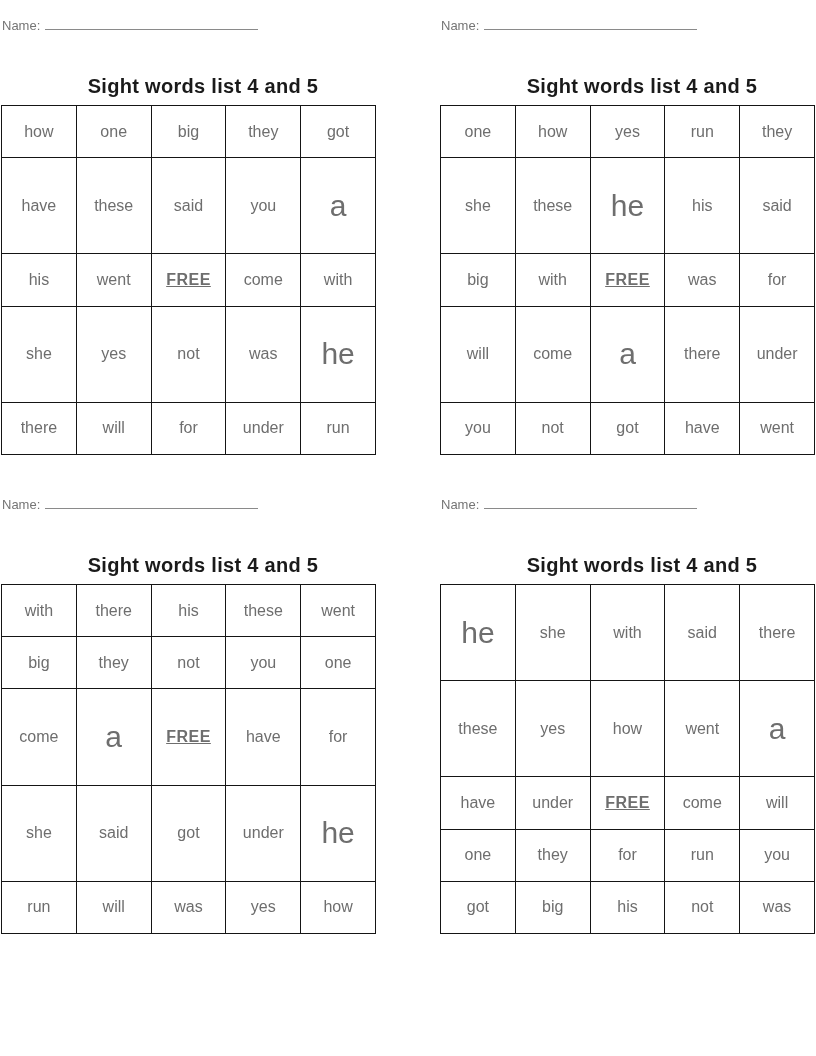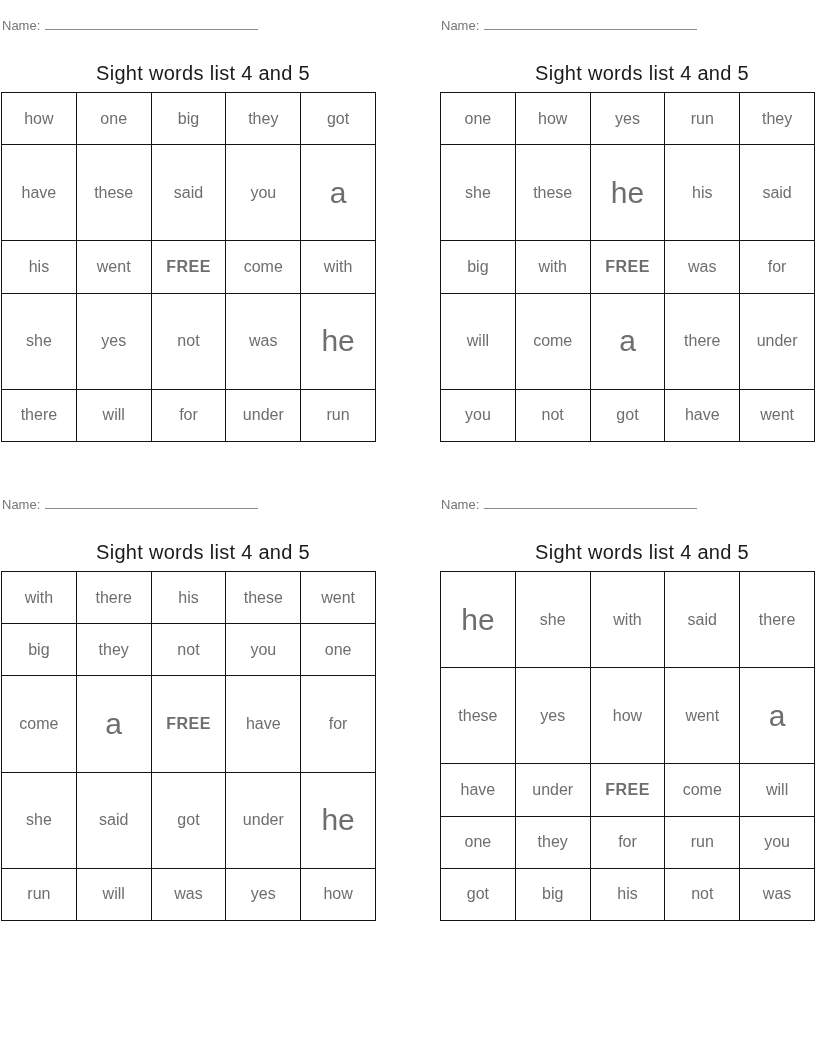--- a/index.html
+++ b/index.html
@@ -13,34 +13,34 @@
   #card1{left:440px;top:0}
   #card2{left:1px;top:479px}
   #card3{left:440px;top:479px}
   .name-row{margin:3px 0 0 1px;height:15px;line-height:15px;white-space:nowrap}
   .name-label{font-size:13px;color:var(--name-text,#757575)}
   .name-line{
     display:inline-block;width:213px;height:12px;margin-left:5px;
     border-bottom:1px solid var(--name-line,#8a8a8a);vertical-align:baseline;
   }
   .card-title{
-    margin-top:28px;text-align:center;font-weight:normal;font-size:20px;
+    margin-top:41px;text-align:center;font-weight:bold;font-size:20px;
     line-height:26px;letter-spacing:.3px;color:var(--title-text,#1a1a1a);padding-left:28px;
   }
   table.bingo{
     margin-top:6px;border-collapse:collapse;table-layout:fixed;
     width:375px;height:350px;
   }
   td.cell{
     border:1.5px solid var(--grid-border,#151515);
     text-align:center;vertical-align:middle;padding:0;
     font-size:16px;color:var(--word-text,#6e6e6e);
   }
   td.large{font-size:30px}
-  td.free{font-weight:bold;letter-spacing:.5px}
+  td.free{font-weight:bold;text-decoration:underline;letter-spacing:.5px}
 </style>
 </head>
 <body>
 
 <div class="page">
 
   <div class="card" id="card0">
     <div class="name-row">
       <span class="name-label">Name:</span><span class="name-line"></span>
     </div>

